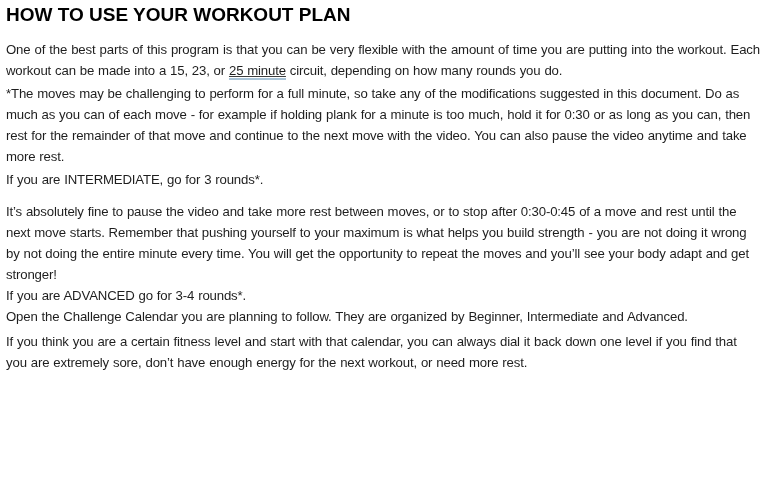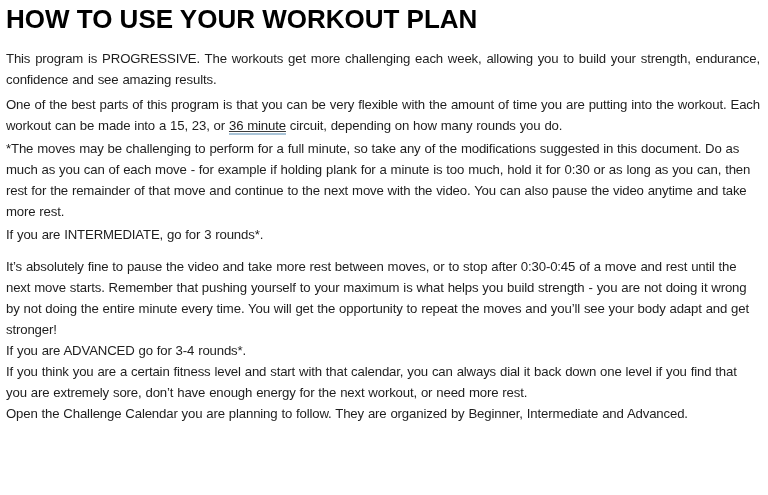--- a/index.html
+++ b/index.html
@@ -12,21 +12,21 @@
       height: 495px;
       overflow: hidden;
       font-family: "Liberation Sans", sans-serif;
       color: #1e1e1e;
     }
     .doc {
       padding: 4px 8px 0 6px;
       width: 754px;
     }
     .doc-title {
-      font-size: 26px;
+      font-size: 19px;
       font-weight: bold;
       color: #000000;
       margin: 0 0 13px 0;
       white-space: nowrap;
     }
     .para {
       font-size: 13.2px;
       letter-spacing: -0.15px;
       line-height: 21px;
       margin: 0;
@@ -47,31 +47,30 @@
       padding-bottom: 0px;
     }
   </style>
 </head>
 <body>
 
 <div class="doc">
 
   <h1 class="doc-title">HOW TO USE YOUR WORKOUT PLAN</h1>
 
-  <p class="para justify gap-4">This program is PROGRESSIVE. The workouts get more challenging each week, allowing you to build your strength, endurance, confidence and see amazing results.</p>
 
-  <p class="para justify gap-2"><span>One of the best parts of this program is that you can be very flexible with the amount of time you are putting into the workout. Each workout can be made into a 15, 23, or </span><span class="underlined-duration">36 minute</span><span> circuit, depending on how many rounds you do.</span></p>
+  <p class="para justify gap-2"><span>One of the best parts of this program is that you can be very flexible with the amount of time you are putting into the workout. Each workout can be made into a 15, 23, or </span><span class="underlined-duration">25 minute</span><span> circuit, depending on how many rounds you do.</span></p>
 
 
   <p class="para gap-6">*The moves may be challenging to perform for a full minute, so take any of the modifications suggested in this document. Do as much as you can of each move - for example if holding plank for a minute is too much, hold it for 0:30 or as long as you can, then rest for the remainder of that move and continue to the next move with the video. You can also pause the video anytime and take more rest.</p>
 
   <p class="para gap-11">If you are INTERMEDIATE, go for 3 rounds*.</p>
 
   <p class="para gap-0">It’s absolutely fine to pause the video and take more rest between moves, or to stop after 0:30-0:45 of a move and rest until the next move starts. Remember that pushing yourself to your maximum is what helps you build strength - you are not doing it wrong by not doing the entire minute every time. You will get the opportunity to repeat the moves and you’ll see your body adapt and get stronger!</p>
 
   <p class="para gap-7">If you are ADVANCED go for 3-4 rounds*.</p>
 
 
+  <p class="para gap-4">Open the Challenge Calendar you are planning to follow. They are organized by Beginner, Intermediate and Advanced.</p>
+
   <p class="para gap-0">If you think you are a certain fitness level and start with that calendar, you can always dial it back down one level if you find that you are extremely sore, don’t have enough energy for the next workout, or need more rest.</p>
-
-  <p class="para gap-4">Open the Challenge Calendar you are planning to follow. They are organized by Beginner, Intermediate and Advanced.</p>
 
 </div>
 
 </body></html>

